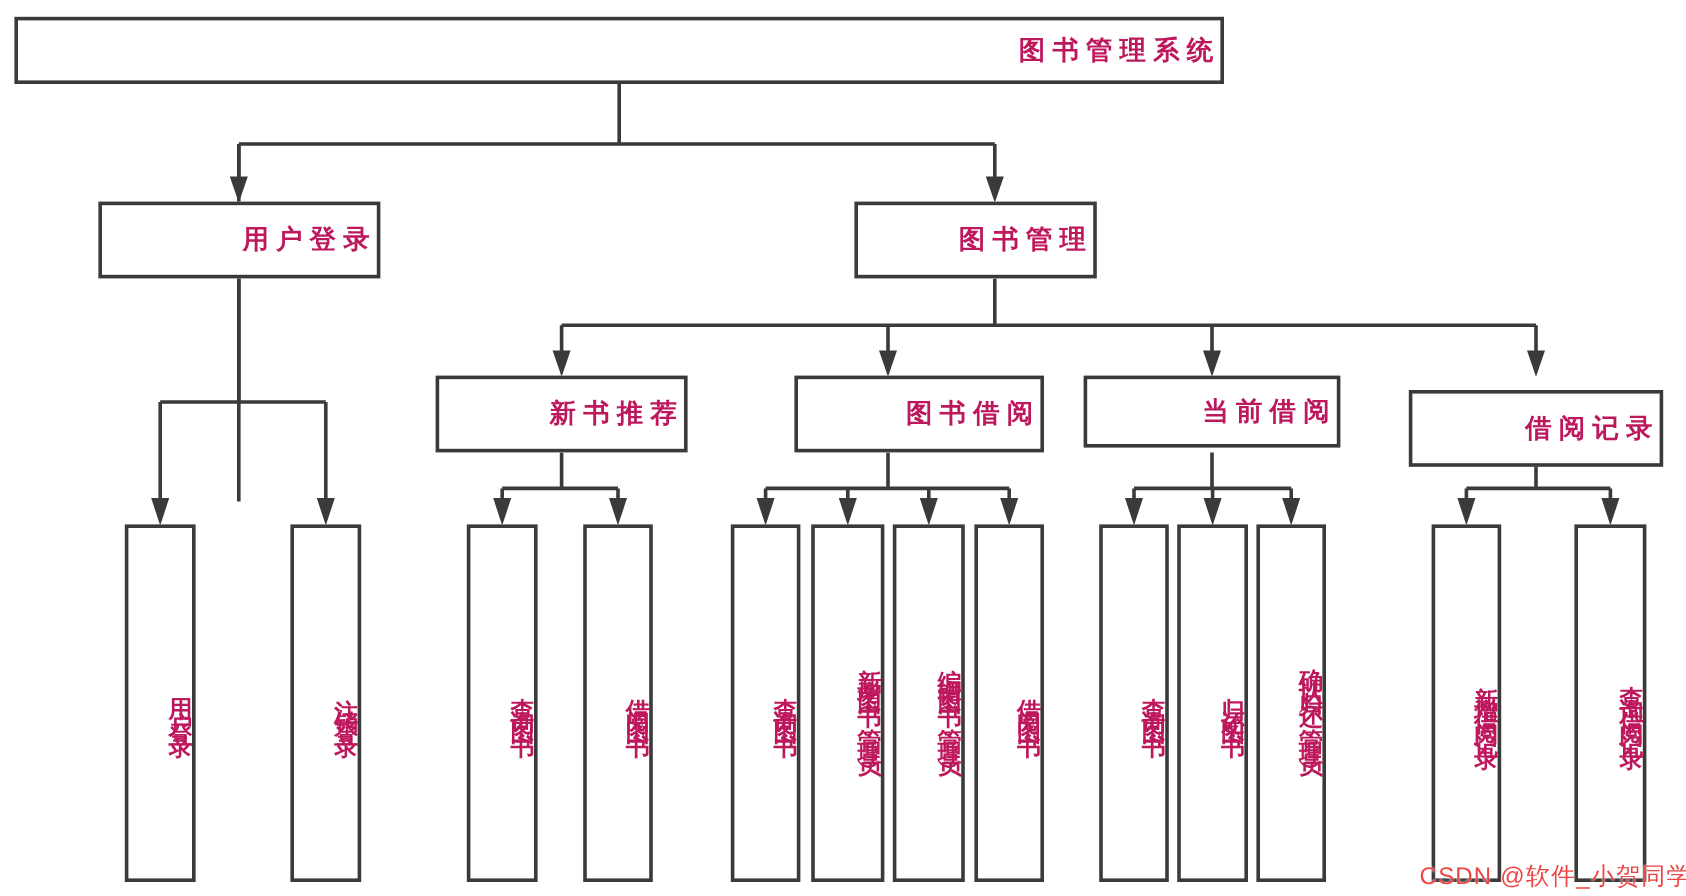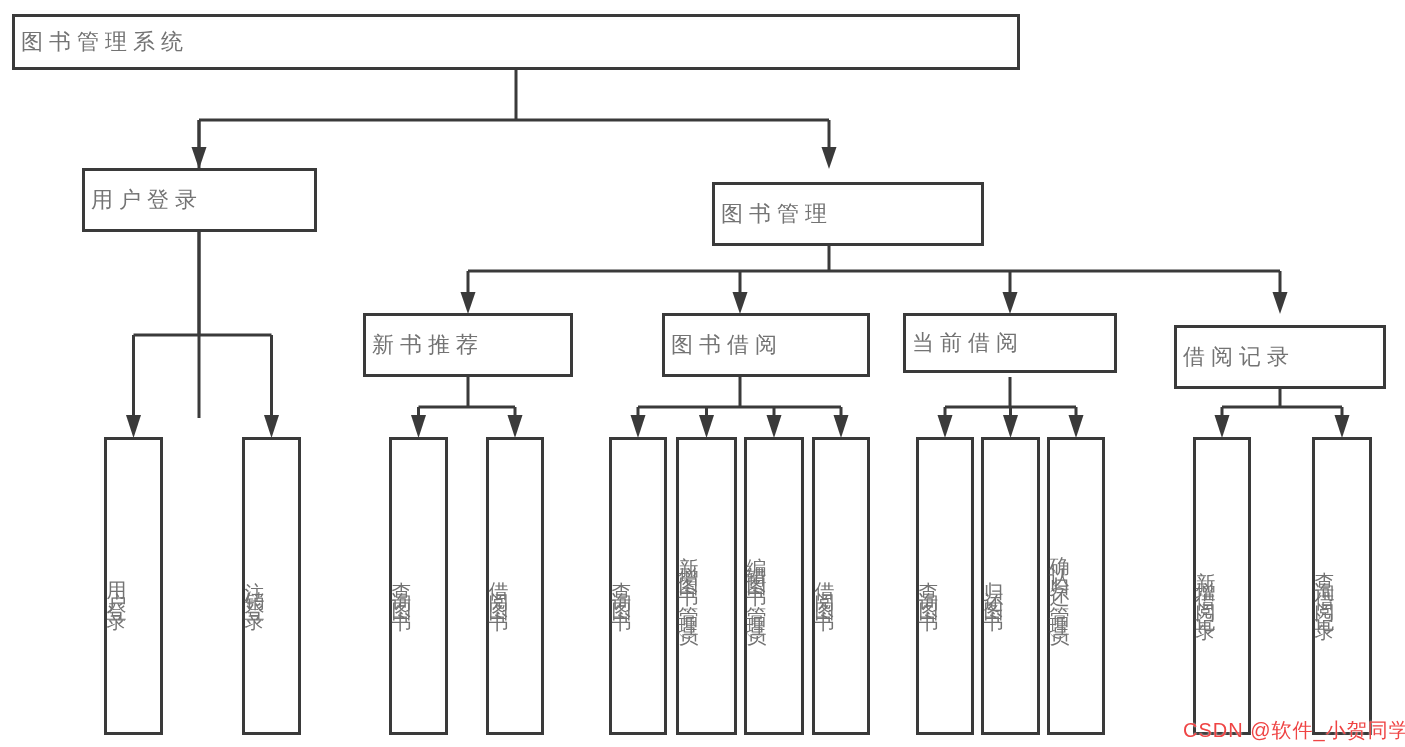--- a/index.html
+++ b/index.html
@@ -17,22 +17,23 @@
     width: 1405px; height: 747px;
     pointer-events: none;
   }
   .node {
     position: absolute;
     box-sizing: border-box;
     border: 3px solid #3a3a3a;
     background: #ffffff;
     display: flex;
     align-items: center;
-    justify-content: flex-start;
-    color: #737373;
+    justify-content: flex-end;
+    color: #be185d;
+    font-weight: bold;
   }
   .hnode {
     font-size: 22px;
     letter-spacing: 6px;
     padding-left: 6px; 
     white-space: nowrap;
   }
   .vnode span {
     writing-mode: vertical-rl;
     text-orientation: mixed;
@@ -100,21 +101,21 @@
     </g>
   </svg>
 
   <div class="node hnode" style="left:12px; top:14px; width:1008px; height:56px;">
     <span>图书管理系统</span>
   </div>
 
   <div class="node hnode" style="left:82px; top:168px; width:235px; height:64px;">
     <span>用户登录</span>
   </div>
-  <div class="node hnode" style="left:712px; top:168px; width:272px; height:64px;margin-top:14px;">
+  <div class="node hnode" style="left:712px; top:168px; width:202px; height:64px;">
     <span>图书管理</span>
   </div>
 
   <div class="node hnode" style="left:363px; top:313px; width:210px; height:64px;">
     <span>新书推荐</span>
   </div>
   <div class="node hnode" style="left:636px; top:313px; width:208px; height:64px;margin-left:26px;">
     <span>图书借阅</span>
   </div>
   <div class="node hnode" style="left:903px; top:313px; width:214px; height:60px;">

